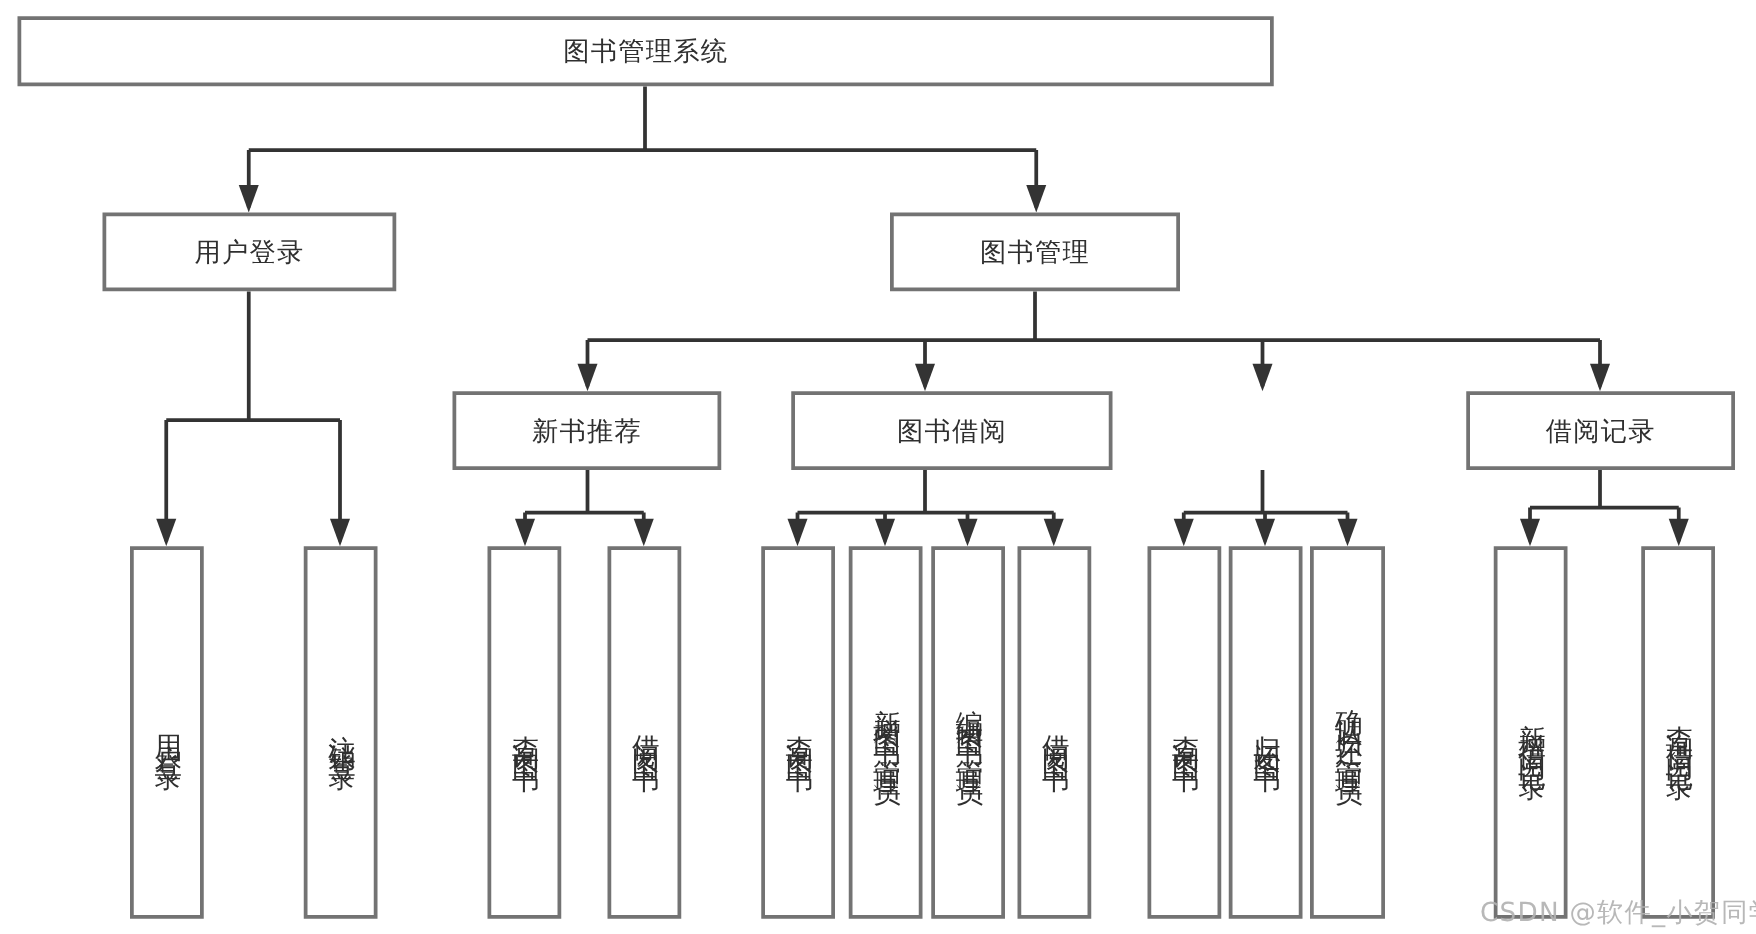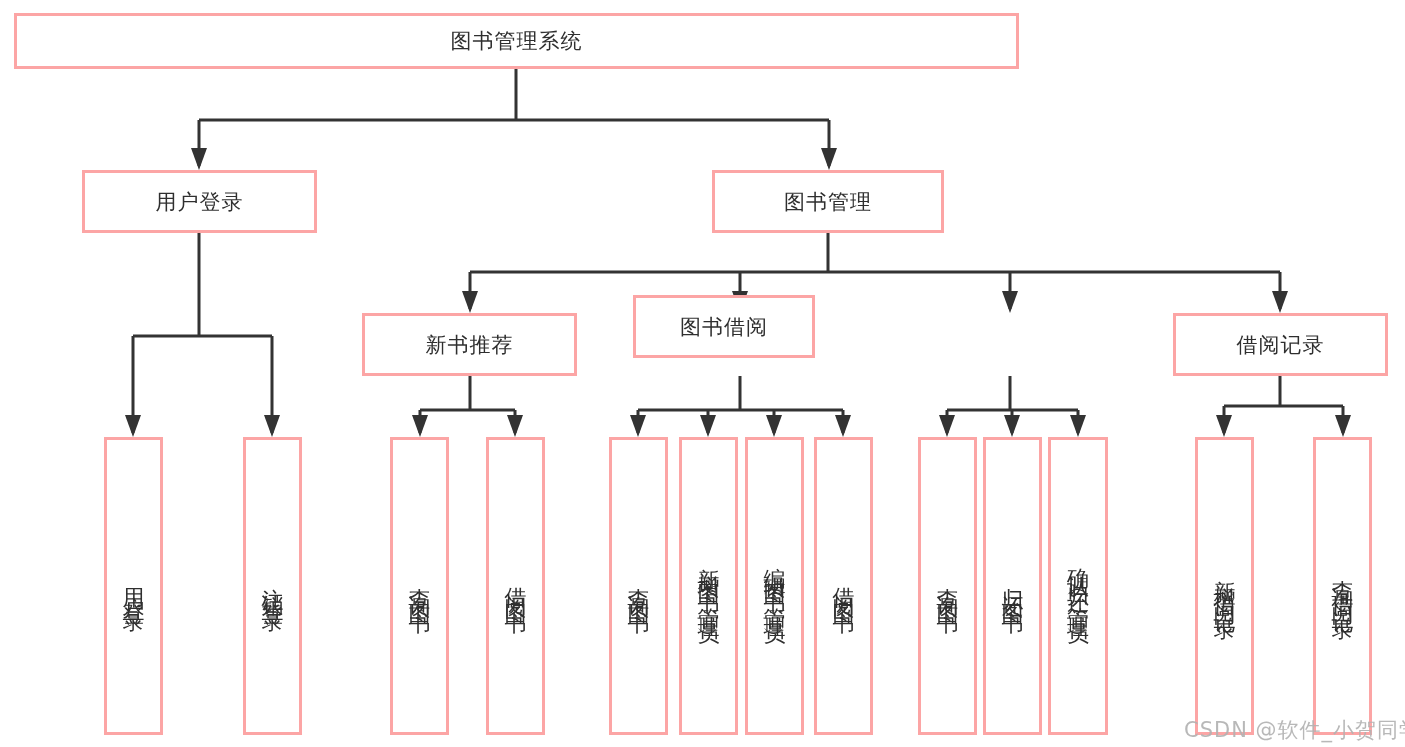--- a/index.html
+++ b/index.html
@@ -7,21 +7,21 @@
     position:relative;
     width:1405px;height:747px;
     background:#ffffff;
     font-family:"DejaVu Sans","Liberation Sans",sans-serif;
     overflow:hidden;
   }
   #wires{position:absolute;left:0;top:0;width:1405px;height:747px;pointer-events:none;}
   .hbox,.vbox{
     position:absolute;
     box-sizing:border-box;
-    border:3px solid #fca5a5;
+    border:3px solid #737373;
     background:#ffffff;
     color:#2f2f2f;
     display:flex;align-items:center;justify-content:center;
   }
   .hbox{font-size:21px;letter-spacing:1px;}
   .vbox span{
     writing-mode:vertical-rl;
     text-orientation:mixed;
     font-size:22px;
     letter-spacing:8px;
@@ -97,21 +97,21 @@
   <div class="hbox" style="left:82px;top:170px;width:235px;height:63px">
     <span>用户登录</span>
   </div>
   <div class="hbox" style="left:712px;top:170px;width:232px;height:63px">
     <span>图书管理</span>
   </div>
 
   <div class="hbox" style="left:362px;top:313px;width:215px;height:63px">
     <span>新书推荐</span>
   </div>
-  <div class="hbox" style="left:633px;top:295px;width:182px;height:63px">
+  <div class="hbox" style="left:633px;top:313px;width:257px;height:63px">
     <span>图书借阅</span>
   </div>
   <div class="hbox" style="left:1173px;top:313px;width:215px;height:63px">
     <span>借阅记录</span>
   </div>
 
   <div class="vbox" style="left:104px;top:437px;width:59px;height:298px">
     <span>用户登录</span>
   </div>
   <div class="vbox" style="left:243px;top:437px;width:59px;height:298px">

